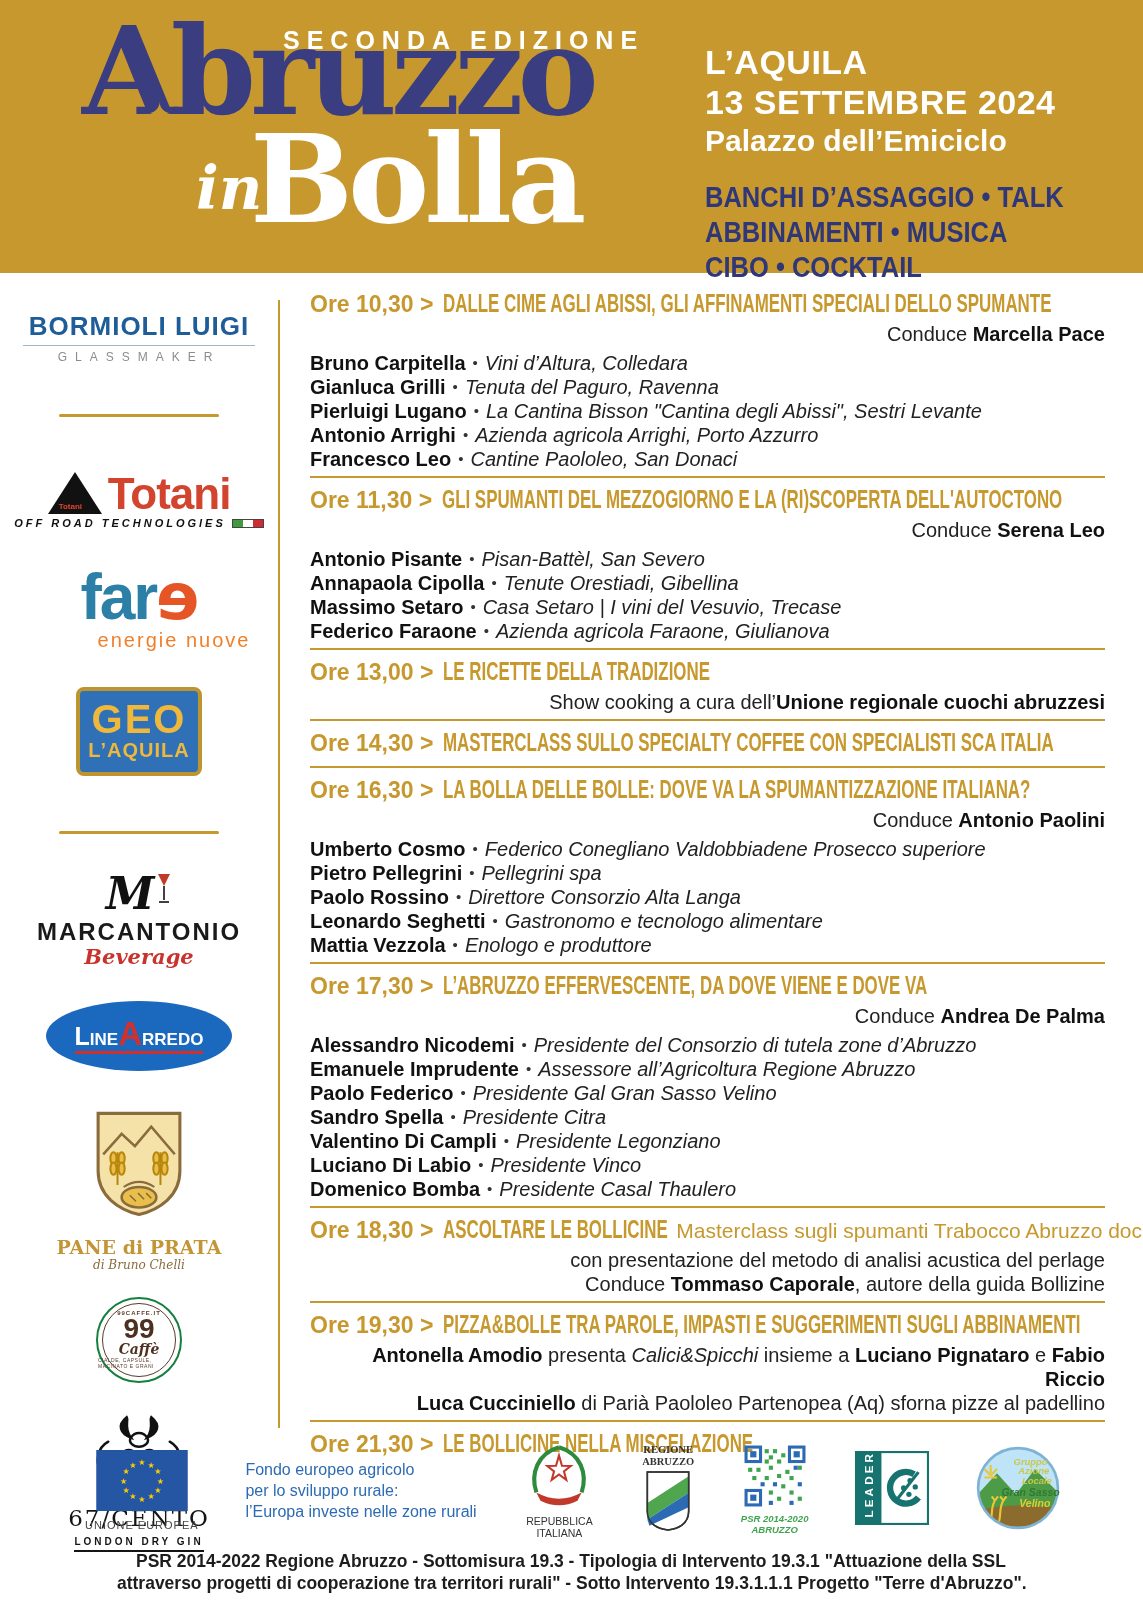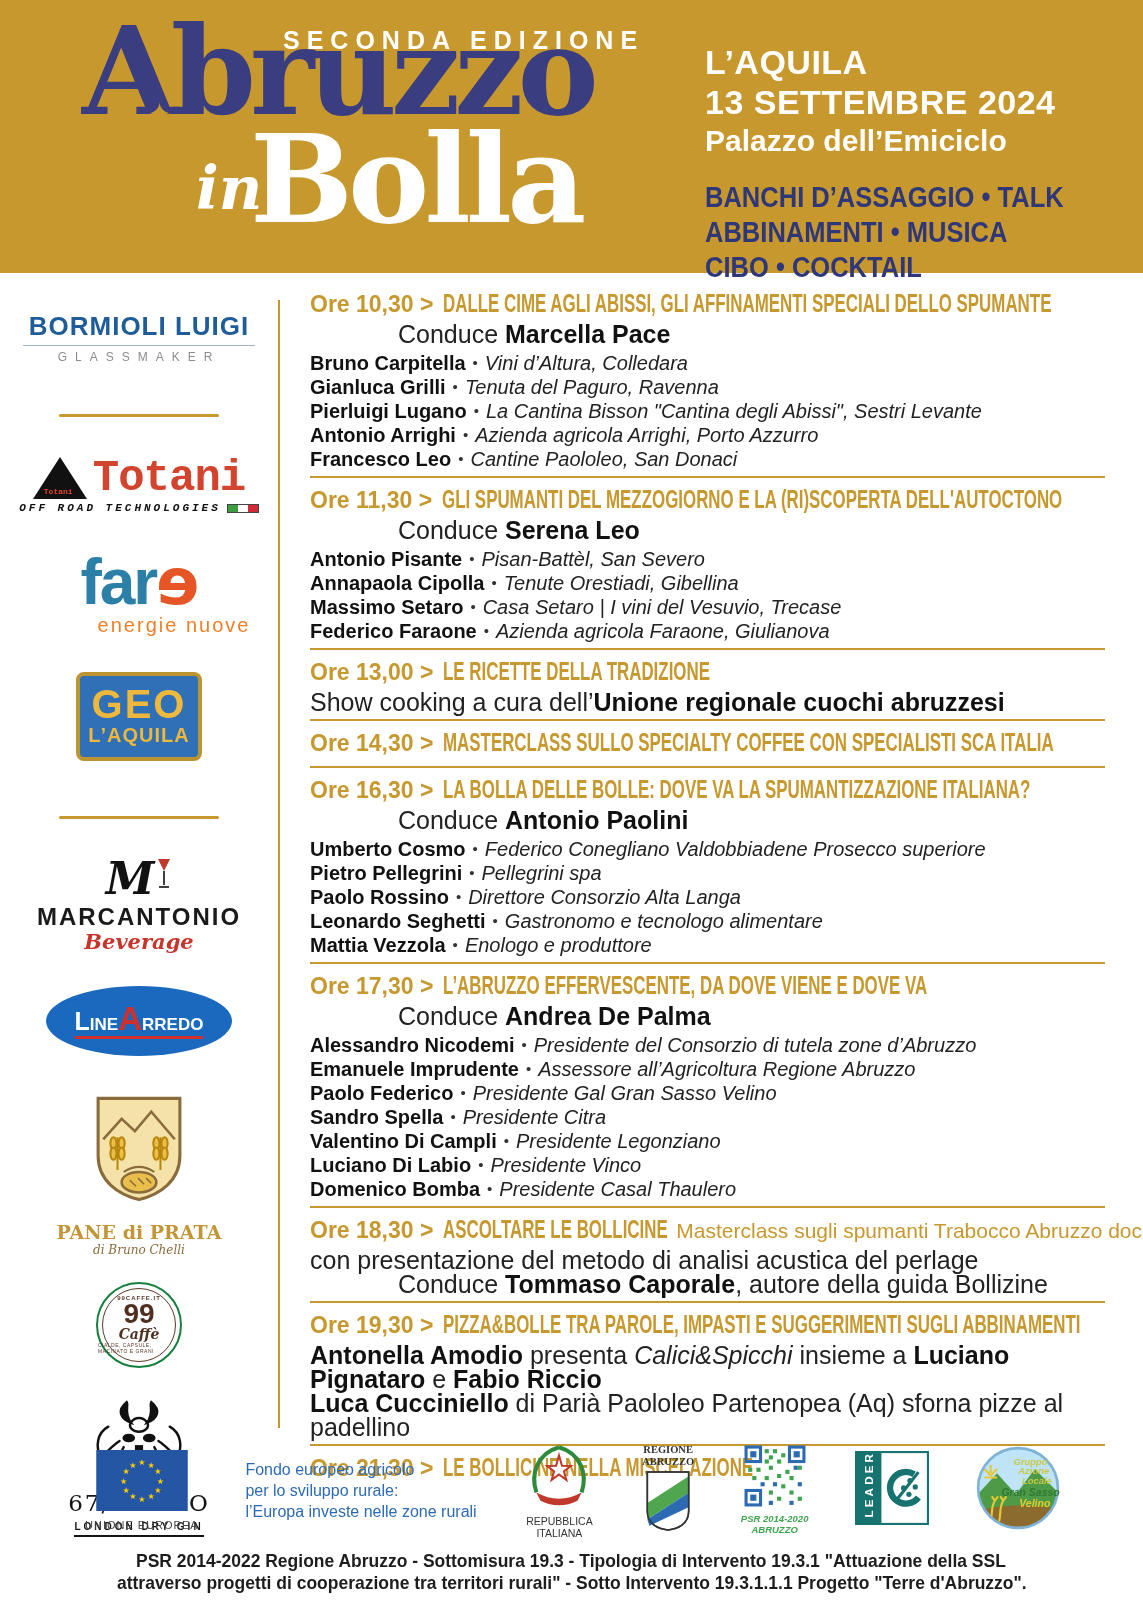--- a/index.html
+++ b/index.html
@@ -30,21 +30,21 @@
   .vline { position:absolute; left:278px; top:300px; width:2px; height:1128px; background:#C6982E; }
   .sep-gold { width:160px; height:3px; background:#C6982E; border-radius:2px; }
 
   .logo-bormioli { margin-top:38px; text-align:center; }
   .borm-name { color:#1E5D98; font-weight:bold; font-size:26px; letter-spacing:1px; }
   .borm-rule { width:232px; height:1px; background:#9FB6C9; margin:3px auto 4px; }
   .borm-sub { color:#8C8C8C; font-size:12px; letter-spacing:8px; }
 
   .sep1 { margin-top:50px; } .sep2 { margin-top:55px; }
 
-  .logo-totani { margin-top:40px; text-align:center;font-family:Liberation Mono, monospace; }
+  .logo-totani { margin-top:55px; text-align:center; }
   .tot-row { display:flex; align-items:flex-end; justify-content:center; gap:6px; }
   .tot-tri { width:0; height:0; border-left:27px solid transparent; border-right:27px solid transparent;
              border-bottom:42px solid #111; position:relative; }
   .tot-tri i { position:absolute; left:-16px; top:30px; font-style:normal; color:#E0442E;
                font-size:8px; font-weight:bold; }
   .tot-name { color:#D2442E; font-weight:bold; font-size:44px; line-height:.9; letter-spacing:-1px;}
   .tot-sub { display:flex; align-items:center; justify-content:center; gap:6px; margin-top:3px; }
   .tot-sub span { font-size:11px; font-weight:bold; font-style:italic; letter-spacing:3px; color:#111; }
   .flag { display:flex; border:1px solid #444; height:9px; }
   .flag b { width:10px; } .flag b:nth-child(1){background:#3E9B3E;} .flag b:nth-child(2){background:#fff;}
@@ -96,21 +96,21 @@
               margin-top:2px; }
   .gin-sub { display:inline-block; font-size:10px; letter-spacing:3px; color:#141414;
              border-bottom:2px solid #141414; padding-bottom:3px; margin-top:3px; font-weight:bold;}
 
   
   .main { position:absolute; left:310px; top:288px; width:795px; }
   .event-head { line-height:30px; white-space:nowrap; }
   .time { color:#C6982E; font-weight:bold; font-size:23px; margin-right:10px; }
   .etitle { color:#C6982E; font-weight:bold; font-size:26px; }
   .esub { color:#C6982E; font-size:21px; margin-left:8px; }
-  .eline { font-size:25px; line-height:24px; color:#222; }
+  .eline { font-size:20px; line-height:24px; color:#222;text-align:right; }
   .eline b { color:#111; }
   .eline.indent { margin-left:88px; }
   .speakers { list-style:none; margin-top:5px; }
   .speakers li { font-size:20px; line-height:24px; }
   .speakers b { color:#111; }
   .speakers i { color:#222; }
   .dot { font-size:15px; color:#333; margin:0 7px; vertical-align:2px; }
   .sep { border-top:2px solid #C6982E; margin:5px 0 6px; }
 
   

